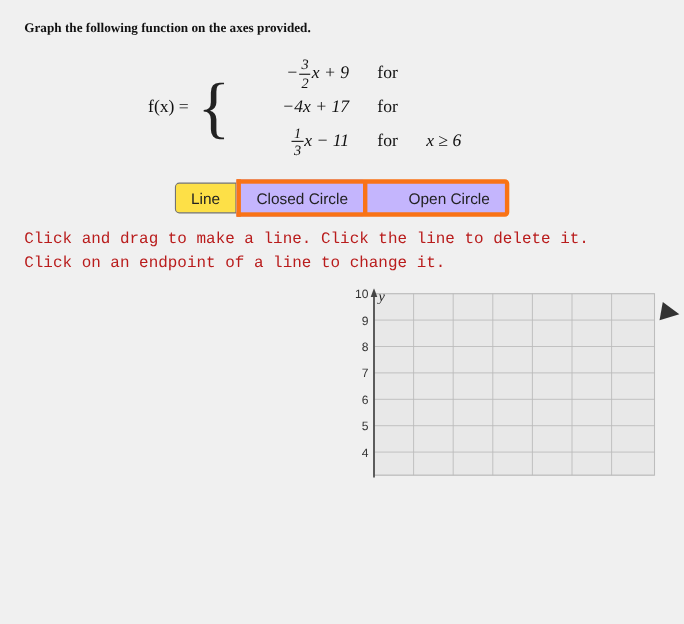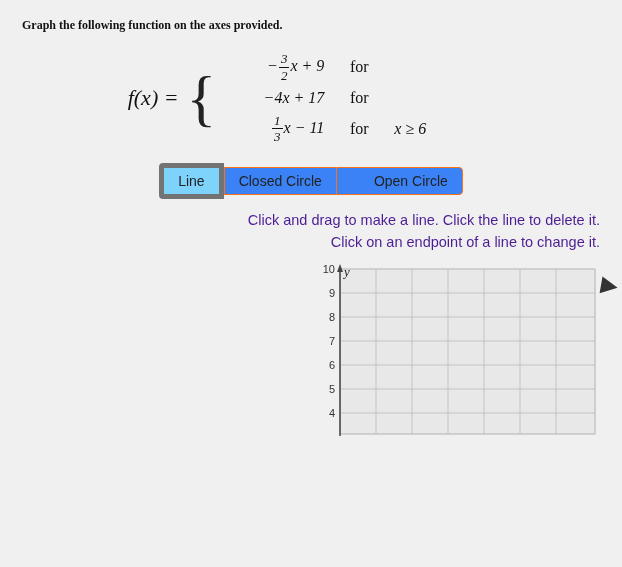--- a/index.html
+++ b/index.html
@@ -21,23 +21,22 @@
 
     .function-block {
       display: flex;
       align-items: center;
       justify-content: center;
       margin-bottom: 18px;
       font-size: 17px;
     }
 
     .fx-label {
-      font-style: italic;
       margin-right: 8px;
-      font-size: 22px;
+      font-size: 16px;
     }
 
     .brace {
       font-size: 62px;
       line-height: 1;
       font-weight: 100;
       margin-right: 8px;
       color: #222;
       font-family: 'Times New Roman', serif;
     }
@@ -97,55 +96,55 @@
     .toolbar {
       display: flex;
       align-items: center;
       justify-content: center;
       margin-bottom: 10px;
       gap: 0;
     }
 
     .toolbar-btn {
       padding: 5px 14px;
-      border: 1px solid #f97316;
-      background: #3b82f6;
+      border: 4px solid #f97316;
+      background: #c4b5fd;
       font-size: 14px;
       cursor: pointer;
       font-family: Arial, sans-serif;
       color: #222;
     }
 
     .toolbar-btn:first-child {
       border-right: none;
       border-radius: 4px 0 0 4px;
     }
 
     .toolbar-btn.active {
-      background: #7dd3fc;
-      border: 5px solid #737373;
+      background: #fde047;
+      border: 1px solid #737373;
       text-align: right;
     }
 
     .toolbar-btn:not(:first-child):not(:last-child) {
       border-right: none;
     }
 
     .toolbar-btn:last-child {
       border-radius: 0 4px 4px 0;
       padding-left: 37px;
     }
 
     .instructions {
-      text-align: right;
+      text-align: left;
       font-size: 14.5px;
-      font-family: Liberation Sans, sans-serif;
+      font-family: Liberation Mono, monospace;
       margin-bottom: 10px;
       line-height: 1.55;
-      color: #4c1d95;
+      color: #b91c1c;
     }
 
     .graph-area {
       display: flex;
       justify-content: flex-end;
       position: relative;
     }
 
     .graph-container {
       position: relative;

